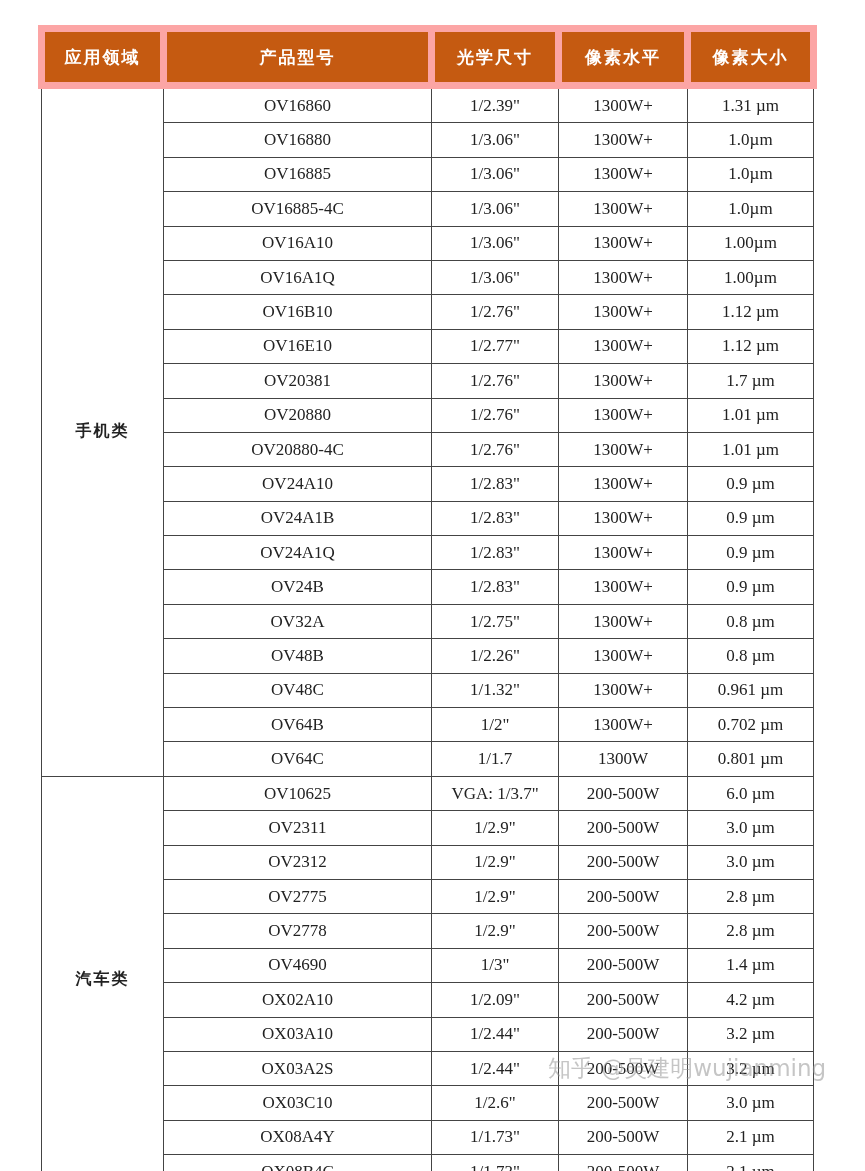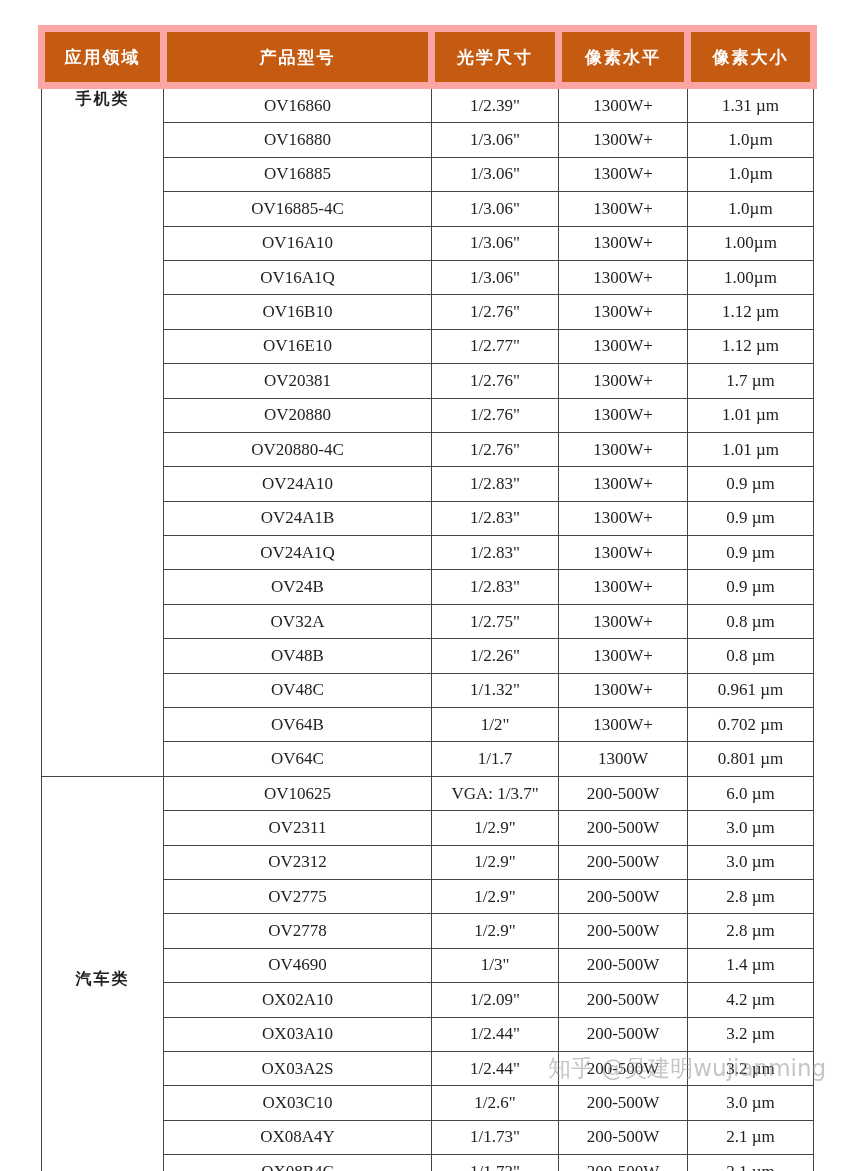--- a/index.html
+++ b/index.html
@@ -19,21 +19,21 @@
   }
   .tbl td {
     border: 1px solid #444; height: 33.4px; padding: 0;
     text-align: center; font-size: 17px; white-space: nowrap;
   }
   .tbl td.cat {
     vertical-align: top; font-family: "DejaVu Serif", serif;
     font-weight: bold; font-size: 16px; letter-spacing: 2px;
   }
   .tbl td.cat span { display: block; }
-  .cat-phone span { }
+  .cat-phone span { padding-top: 332px; }
   .cat-auto span { padding-top: 192px; text-align: center; }
   .watermark {
     position: absolute; left: 548px; top: 1053px;
     font-family: "DejaVu Sans", sans-serif; font-size: 23px;
     color: rgba(150,150,150,0.55); white-space: nowrap; letter-spacing: 0px;
   }
 </style>
 </head>
 <body>
 

